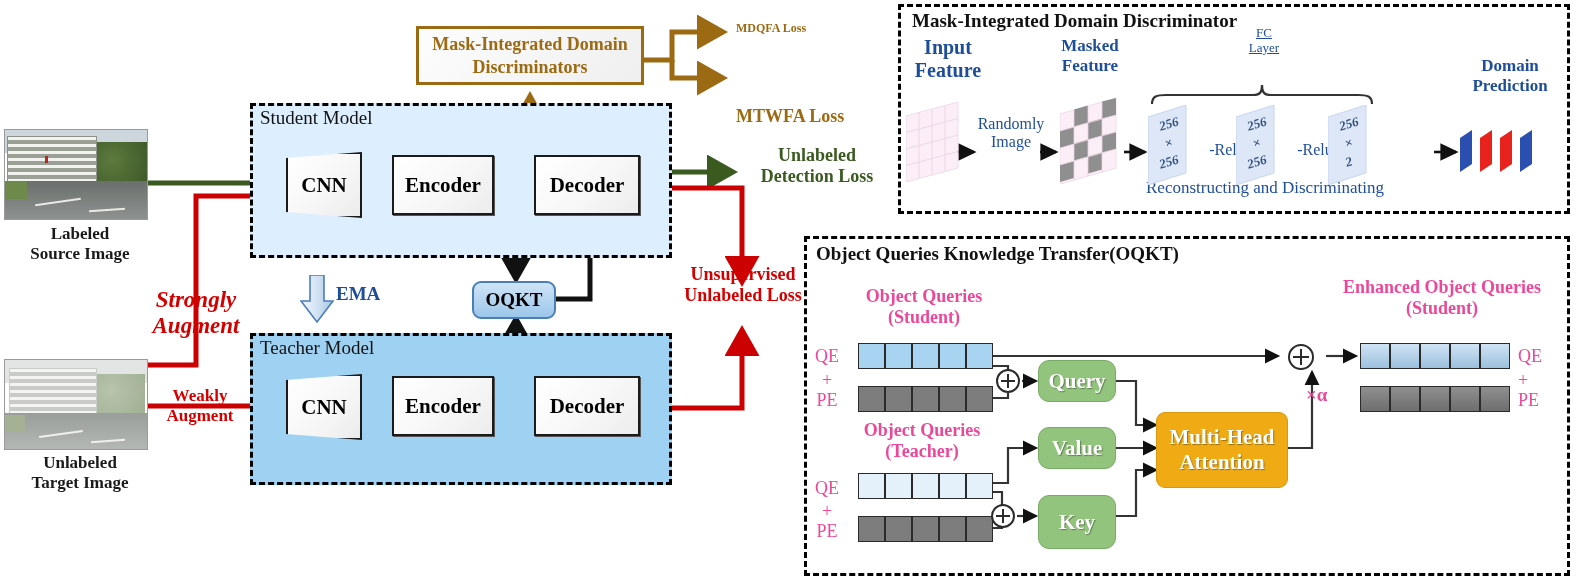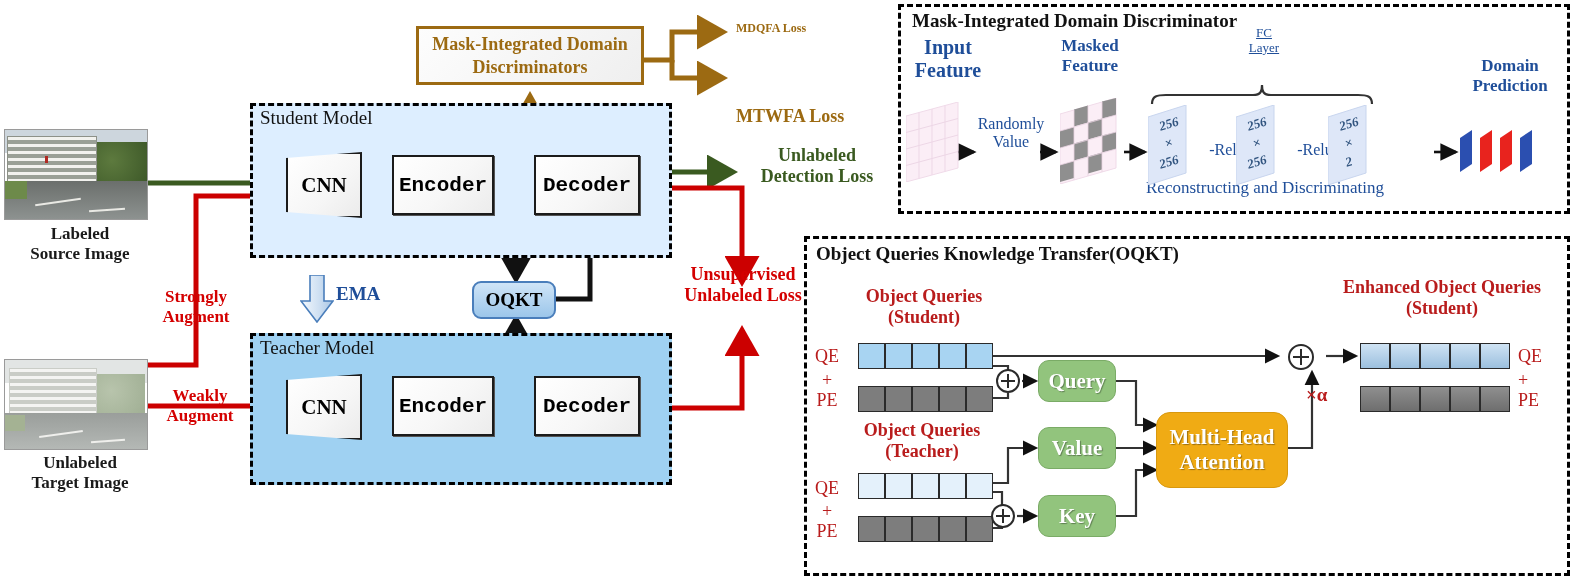--- a/index.html
+++ b/index.html
@@ -14,34 +14,34 @@
 
   
   .t { position: absolute; text-align: center; line-height: 1.15; white-space: pre-line; }
   .bold { font-weight: bold; }
 
   
   .c-brown  { color: #9c6a12; }
   .c-green  { color: #3a5a20; }
   .c-red    { color: #d40000; }
   .c-blue   { color: #1f4e99; }
-  .c-navy   { color: #b91c1c; }
+  .c-navy   { color: #ec4899; }
 
   
   .dash-panel { position: absolute; border: 3px dashed #000; background: transparent; }
   .dash-model { position: absolute; border: 3px dashed #000; }
 
   
   .nbox {
     position: absolute;
     border: 2.5px solid #1b1b1b;
     background: linear-gradient(135deg,#ffffff 0%, #f7f7f7 55%, #ececec 100%);
     display: flex; align-items: center; justify-content: center;
     font-weight: bold; font-size: 21px; color: #000;
-    font-family: Liberation Mono, monospace;
+    font-family: Liberation Serif, serif;
     box-shadow: 1px 1px 0 #555;
   }
   
   .cnn {
     position: absolute;
     border: 2.5px solid #1b1b1b;
     background: linear-gradient(135deg,#ffffff 0%,#f6f6f6 60%,#ebebeb 100%);
     display:flex; align-items:center; justify-content:center;
     font-weight:bold; font-size:21px;
     clip-path: polygon(0% 9%, 100% 0%, 100% 100%, 0% 91%);
@@ -73,21 +73,21 @@
 
   
   .gbox {
     position:absolute; border-radius:11px;
     background:#92c47d; border:1px solid #7aab66;
     display:flex; align-items:center; justify-content:center;
     color:#ffffff; font-weight:bold; font-size:21px;
     text-shadow: 1px 1px 1px rgba(0,0,0,.35);
   }
   .obox {
-    position:absolute; border-radius:14px;
+    position:absolute; border-radius:9px;
     background:#f0ab14; border:1px solid #d8980f;
     display:flex; align-items:center; justify-content:center;
     color:#ffffff; font-weight:bold; font-size:21px; text-align:center;
     line-height:1.2; text-shadow: 1px 1px 1px rgba(0,0,0,.35);
   }
   .circ-plus {
     position:absolute; border:2px solid #2b2b2b; border-radius:50%;
     background:#fff;
   }
   .circ-plus::before, .circ-plus::after{
@@ -221,21 +221,21 @@
   <div class="road" style="height:36px;background:linear-gradient(#9a9e9b,#b4b8b5);"></div>
   <div class="grass" style="left:0;bottom:18px;width:20px;height:16px;background:#a4b293;"></div>
   <div class="abs" style="left:34px;bottom:14px;width:44px;height:2px;background:#efefec;
        transform:rotate(-8deg);"></div>
   <div class="abs" style="left:86px;bottom:7px;width:34px;height:2px;background:#efefec;
        transform:rotate(-4deg);"></div>
 </div>
 <div class="t bold" style="left:0px;top:453px;width:160px;font-size:17px;color:#1a1a1a;">Unlabeled
 Target Image</div>
 
-<div class="t bold c-red" style="left:138px;top:287px;width:116px;font-size:17px;">Strongly
+<div class="t bold c-red" style="left:138px;top:287px;width:116px;font-size:23px;font-style:italic;">Strongly
 Augment</div>
 <div class="t bold c-red" style="left:144px;top:386px;width:112px;font-size:17px;">Weakly
 Augment</div>
 
 <div class="midd-box" style="left:416px;top:26px;width:228px;height:59px;">
   <span>Mask-Integrated
 Domain Discriminators</span>
 </div>
 
 <div class="t bold c-brown" style="left:736px;top:22px;width:150px;font-size:12px;text-align:left;">MDQFA Loss</div>
@@ -289,21 +289,21 @@
 <div class="nbox" style="left:534px;top:376px;width:106px;height:60px;">
   <span>Decoder</span>
 </div>
 
 <div class="dash-panel" style="left:898px;top:4px;width:672px;height:210px;"></div>
 <div class="t bold" style="left:912px;top:10px;width:420px;font-size:19px;color:#111;text-align:left;">Mask-Integrated Domain Discriminator</div>
 
 <div class="t bold c-blue" style="left:902px;top:36px;width:92px;font-size:20px;">Input
 Feature</div>
 <div class="t c-blue" style="left:962px;top:115px;width:98px;font-size:16px;">Randomly
-Value</div>
+Image</div>
 <div class="t bold c-blue" style="left:1038px;top:36px;width:104px;font-size:17px;">Masked
 Feature</div>
 <div class="t c-blue" style="left:1228px;top:26px;width:72px;font-size:13px;text-decoration:underline;">FC
 Layer</div>
 <div class="t c-blue" style="left:1196px;top:141px;width:62px;font-size:16px;">-Relu</div>
 <div class="t c-blue" style="left:1284px;top:141px;width:62px;font-size:16px;">-Relu</div>
 <div class="t bold c-blue" style="left:1450px;top:56px;width:120px;font-size:17px;">Domain
 Prediction</div>
 <div class="t c-blue" style="left:1100px;top:178px;width:330px;font-size:17px;">Reconstructing and Discriminating</div>
 
@@ -455,21 +455,21 @@
 <div class="circ-plus" style="left:996px;top:369px;width:24px;height:24px;"></div>
 <div class="circ-plus" style="left:991px;top:504px;width:24px;height:24px;"></div>
 <div class="circ-plus" style="left:1288px;top:344px;width:26px;height:26px;"></div>
 
 <div class="gbox" style="left:1038px;top:360px;width:78px;height:42px;">
   <span>Query</span>
 </div>
 <div class="gbox" style="left:1038px;top:427px;width:78px;height:42px;">
   <span>Value</span>
 </div>
-<div class="gbox" style="left:1038px;top:495px;width:78px;height:42px;">
+<div class="gbox" style="left:1038px;top:495px;width:78px;height:54px;">
   <span>Key</span>
 </div>
 
 <div class="obox" style="left:1156px;top:412px;width:132px;height:76px;">
   <span>Multi-Head
 Attention</span>
 </div>
 
 <div class="t c-navy bold" style="left:1306px;top:384px;width:48px;font-size:19px;text-align:left;">×α</div>
 

